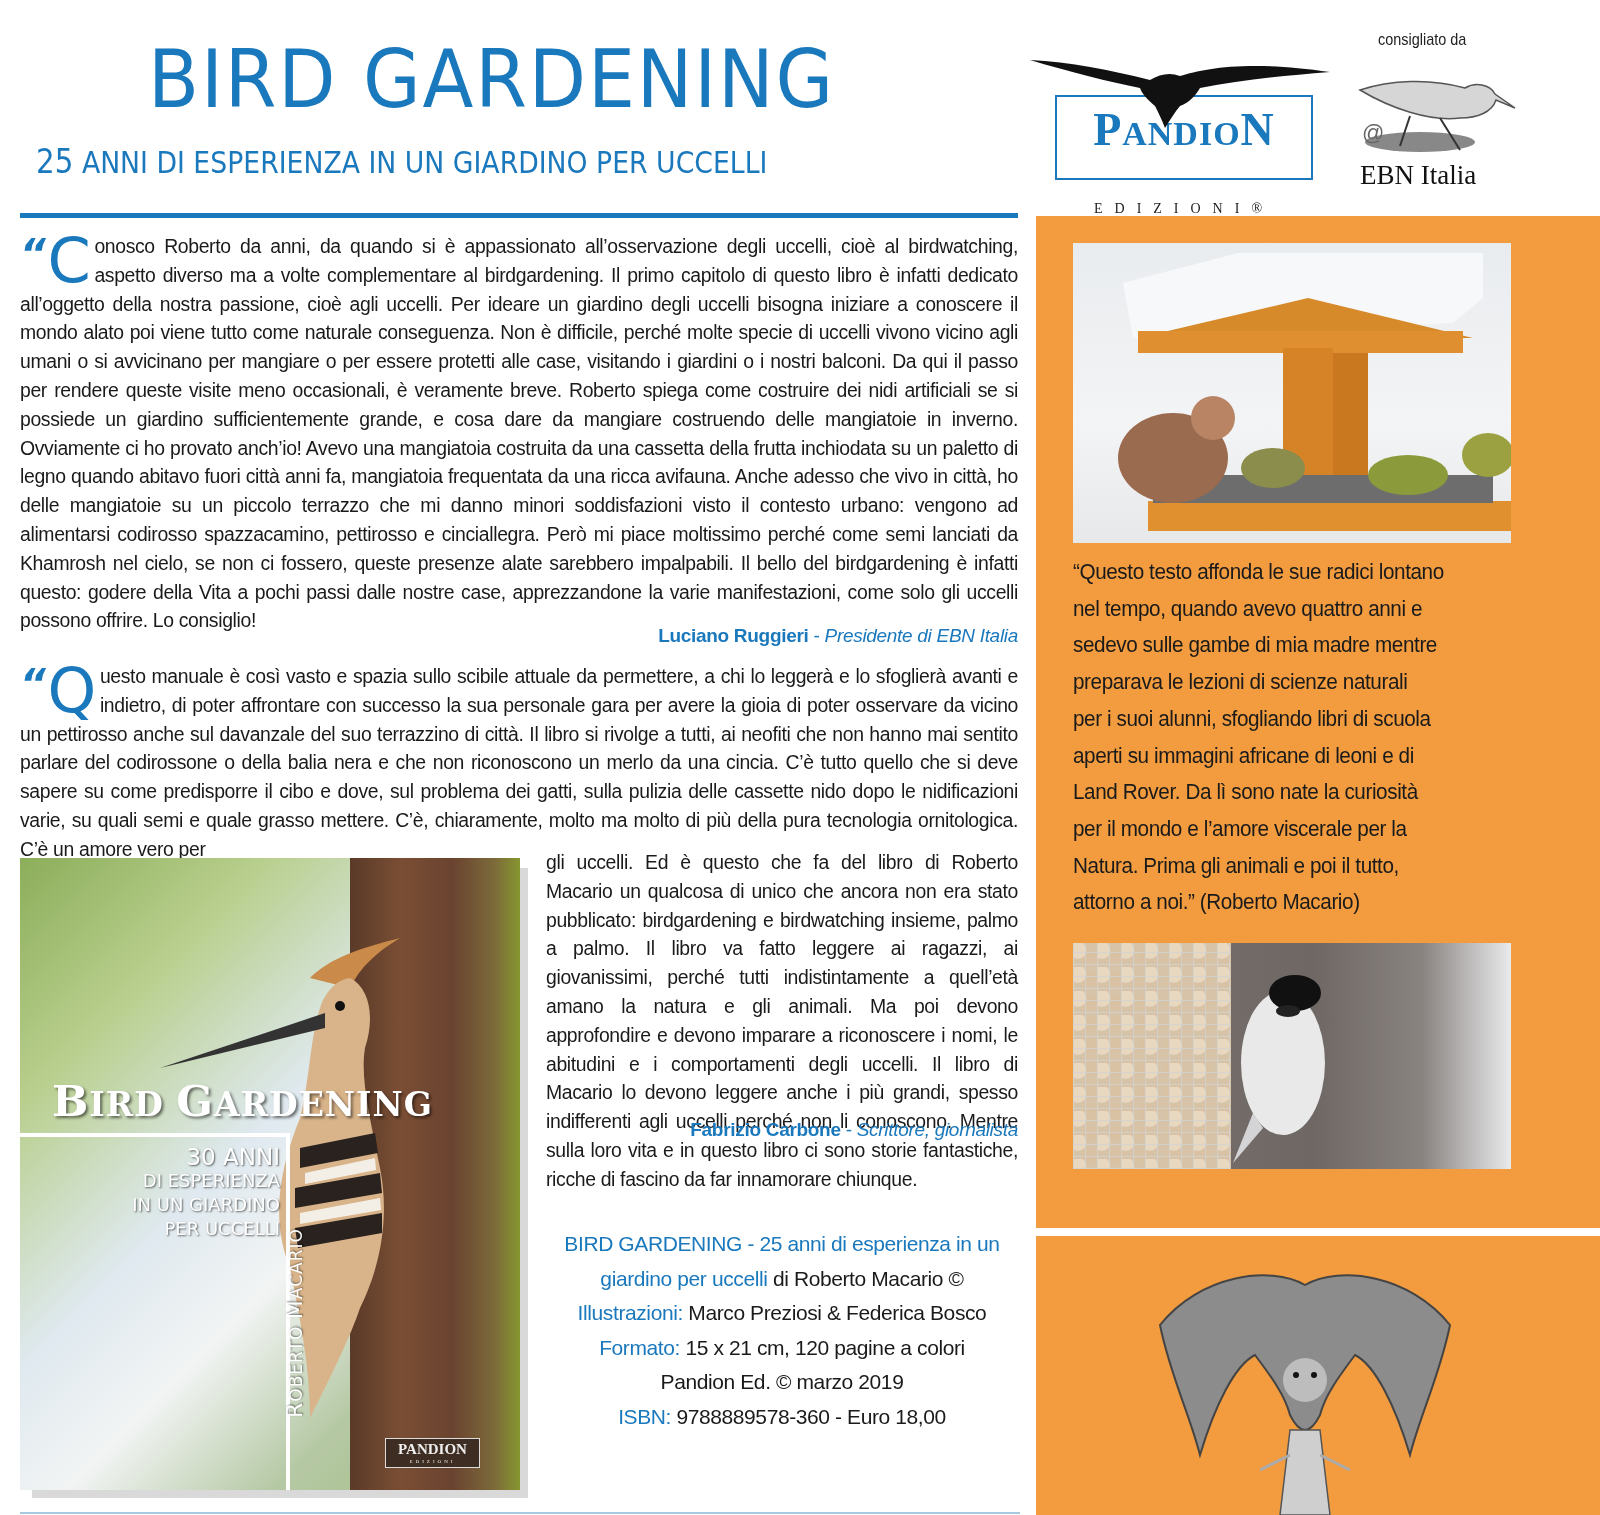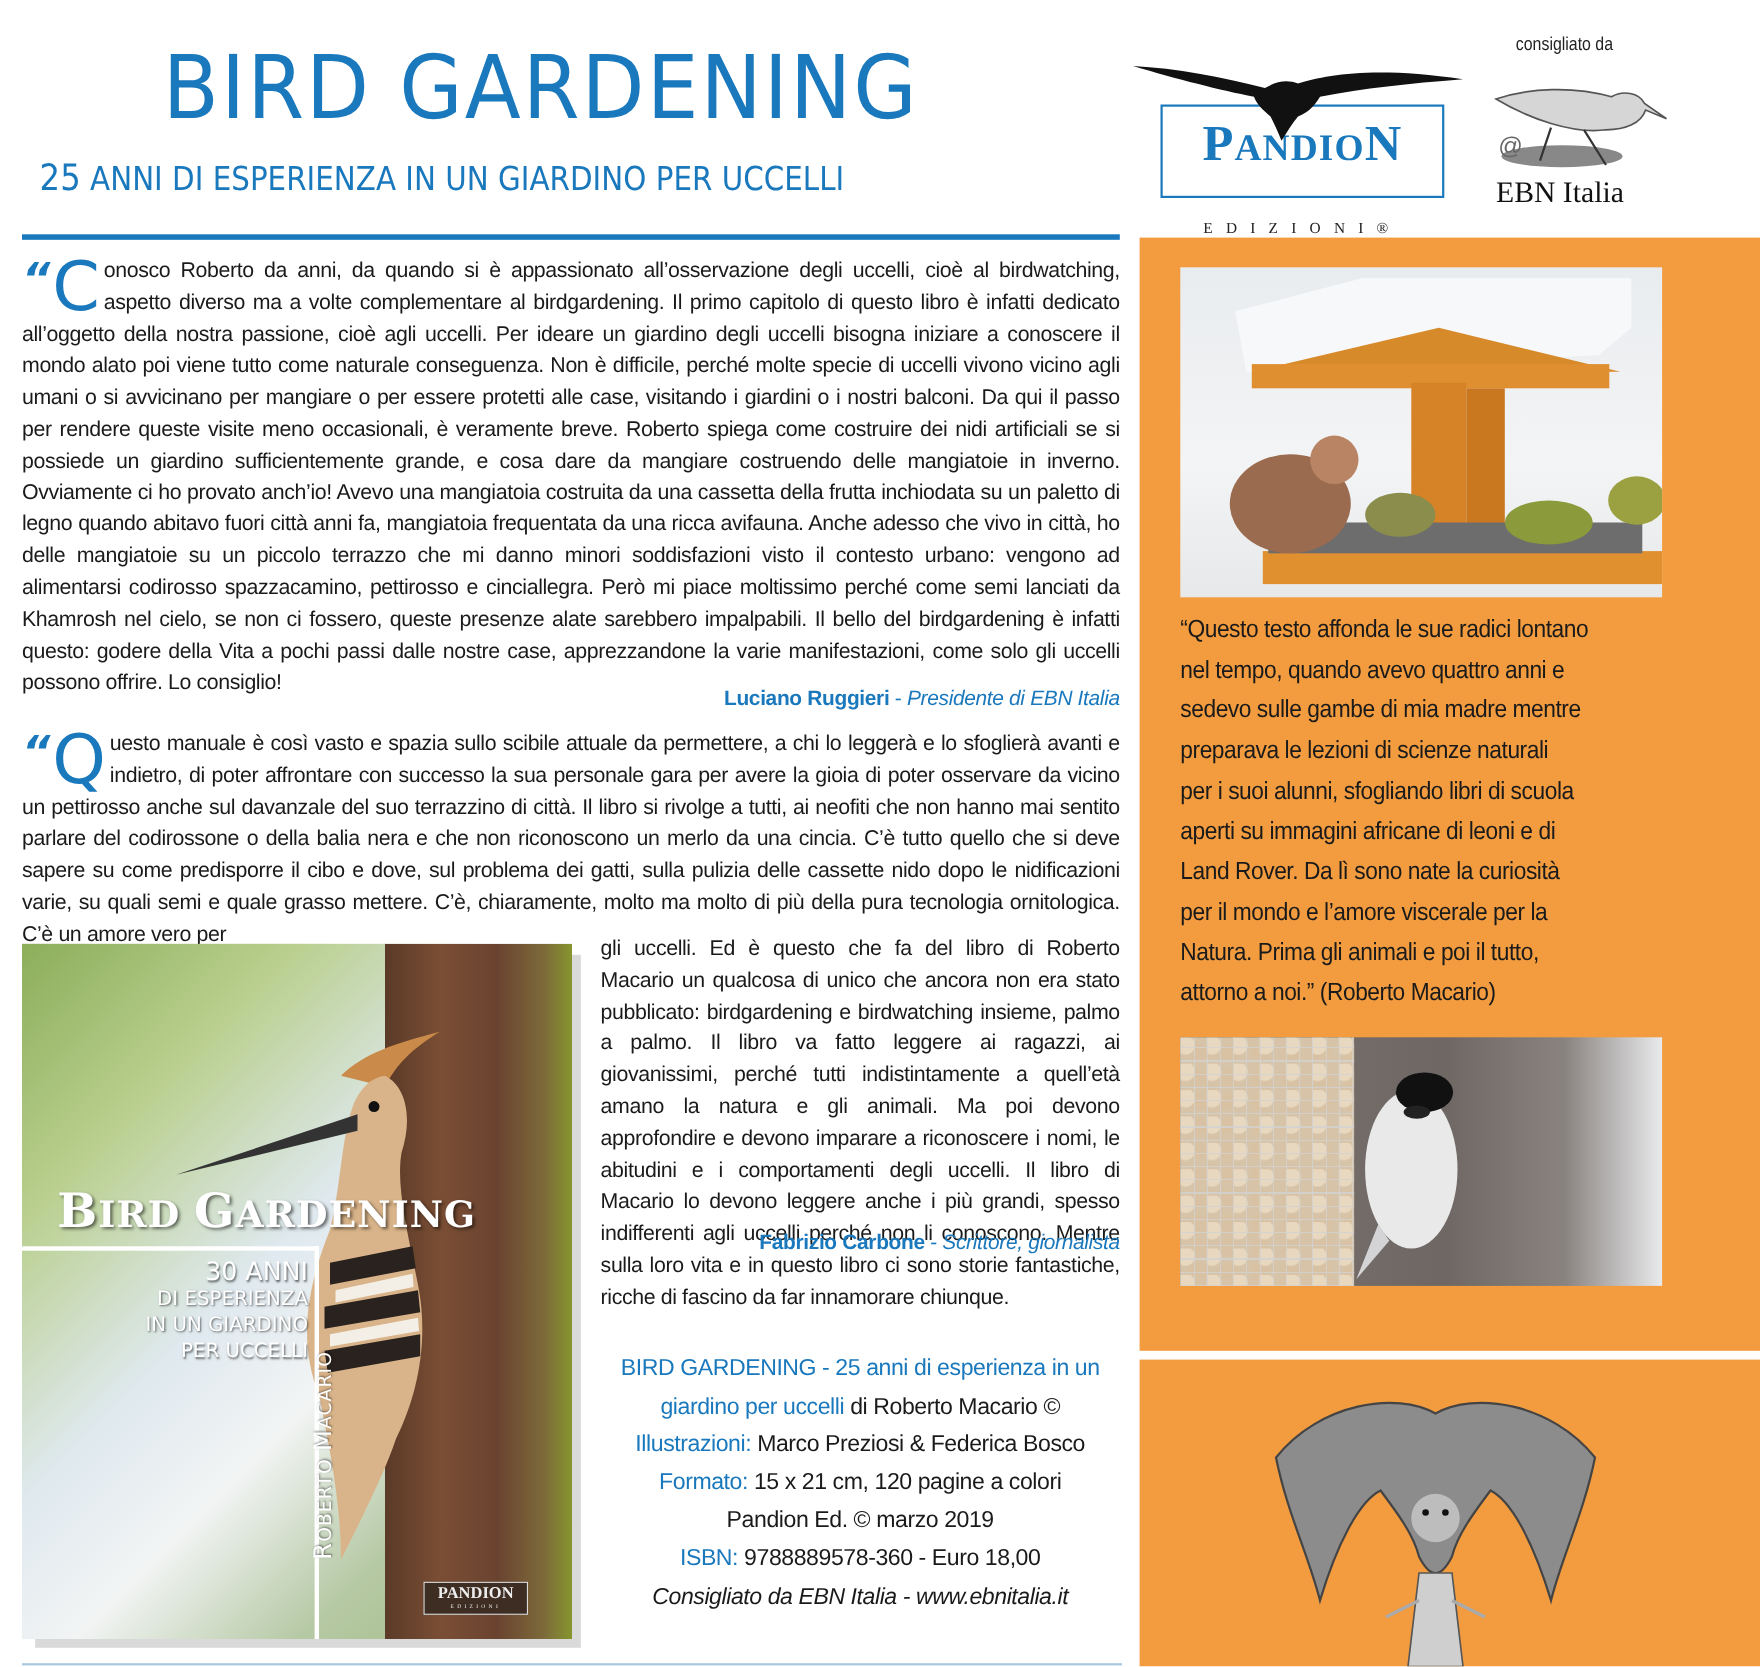--- a/index.html
+++ b/index.html
@@ -229,21 +229,20 @@
   <div class="cover-author"><span class="big">R</span><span>OBERTO </span><span class="big">M</span><span>ACARIO</span></div>
   <div class="cover-logo"><span>PANDION</span><span class="sub">EDIZIONI</span></div>
 </div>
 
 <div class="book-info">
   <div><span class="blue">BIRD GARDENING - 25 anni di esperienza in un giardino per uccelli</span><span> di Roberto Macario ©</span></div>
   <div><span class="blue">Illustrazioni:</span><span> Marco Preziosi &amp; Federica Bosco</span></div>
   <div><span class="blue">Formato:</span><span> 15 x 21 cm, 120 pagine a colori</span></div>
   <div>Pandion Ed. © marzo 2019</div>
   <div><span class="blue">ISBN:</span><span> 9788889578-360 - Euro 18,00</span></div>
-  <div class="ital">Consigliato da EBN Italia - www.ebnitalia.it</div>
 </div>
 
 <div class="rule-bottom"></div>
 
 <div class="panel-top"></div>
 <div class="panel-bottom"></div>
 
 <div class="photo-feeder">
   <svg width="438" height="300" viewBox="0 0 438 300">
     <polygon points="50,40 165,10 410,10 410,55 380,80 60,95" fill="#f7f8fa"></polygon>

